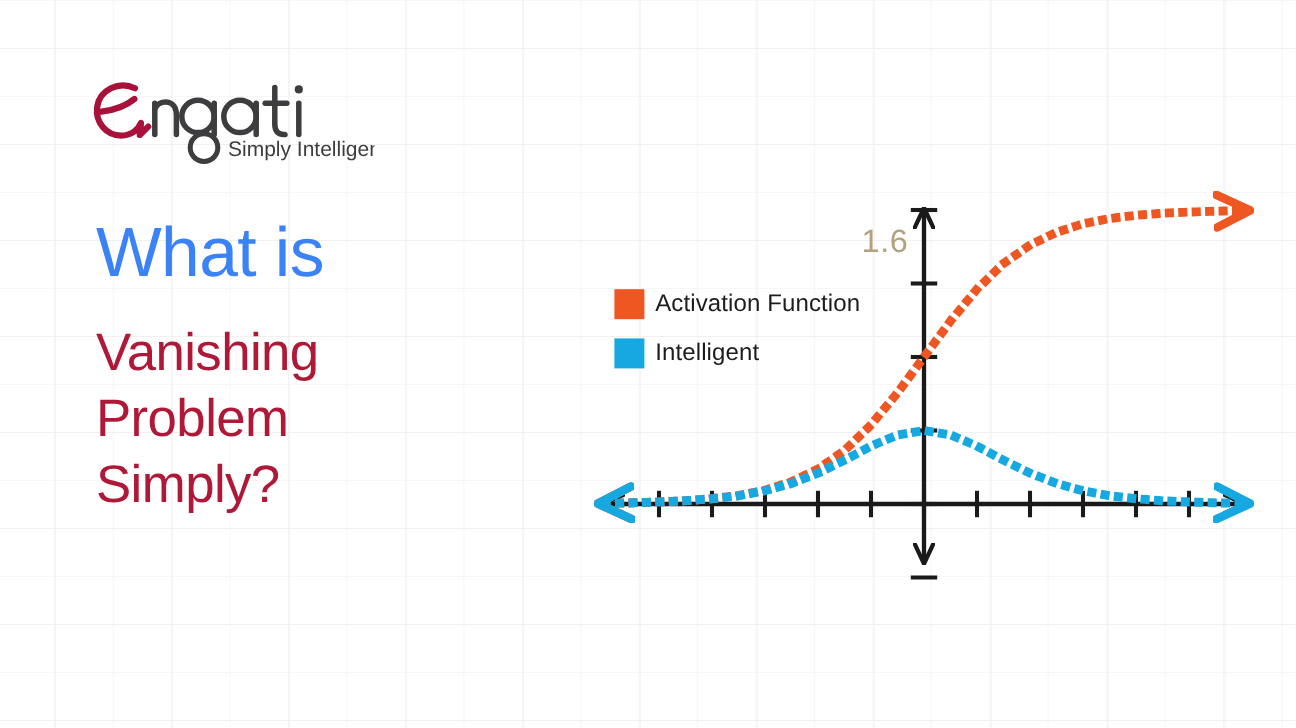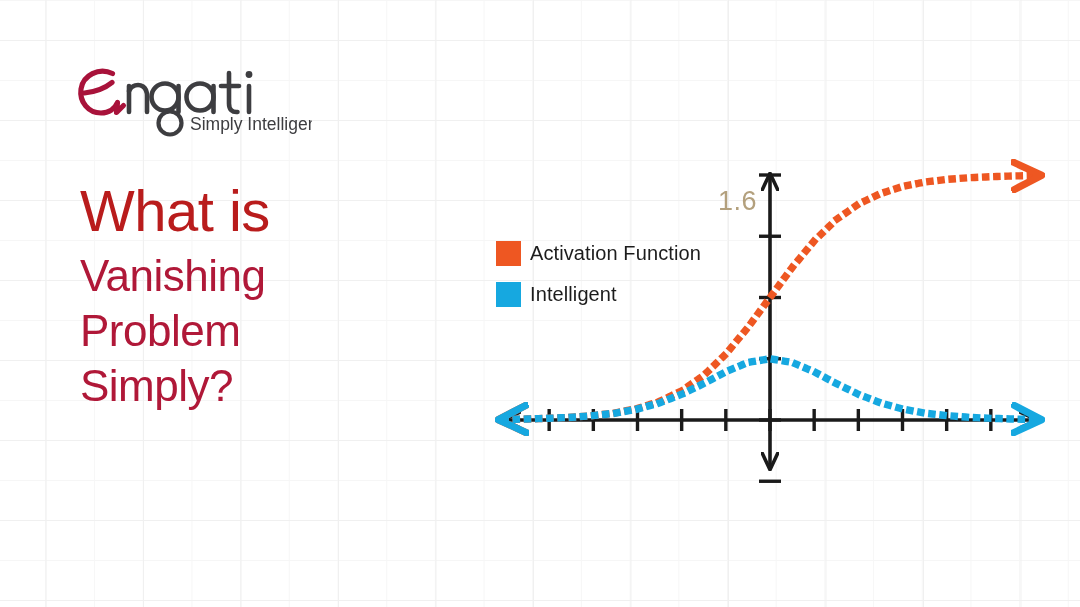--- a/index.html
+++ b/index.html
@@ -53,43 +53,43 @@
     width: 400px;
   }
   .headline .line {
     display: block;
     line-height: 1.0;
     letter-spacing: -0.5px;
   }
   .headline .q-what {
     font-size: 58px;
     font-weight: 400;
-    color: #b91c1c;
-    margin-bottom: 14px;
+    color: #3b82f6;
+    margin-bottom: 32px;
   }
   .headline .q-bold {
     font-size: 44px;
     font-weight: 400;
     color: #b01838;
     margin-bottom: 11px;
   }
 
   
   .chart {
     position: absolute;
     left: 480px;
     top: 150px;
     width: 580px;
     height: 340px;
   }
   .chart svg { display: block; overflow: visible; }
 
   .legend {
     position: absolute;
-    left: 496px;
+    left: 512px;
     top: 238px;
   }
   .legend-row {
     display: flex;
     align-items: center;
     height: 30px;
     margin-bottom: 11px;
   }
   .legend-swatch {
     width: 25px;

